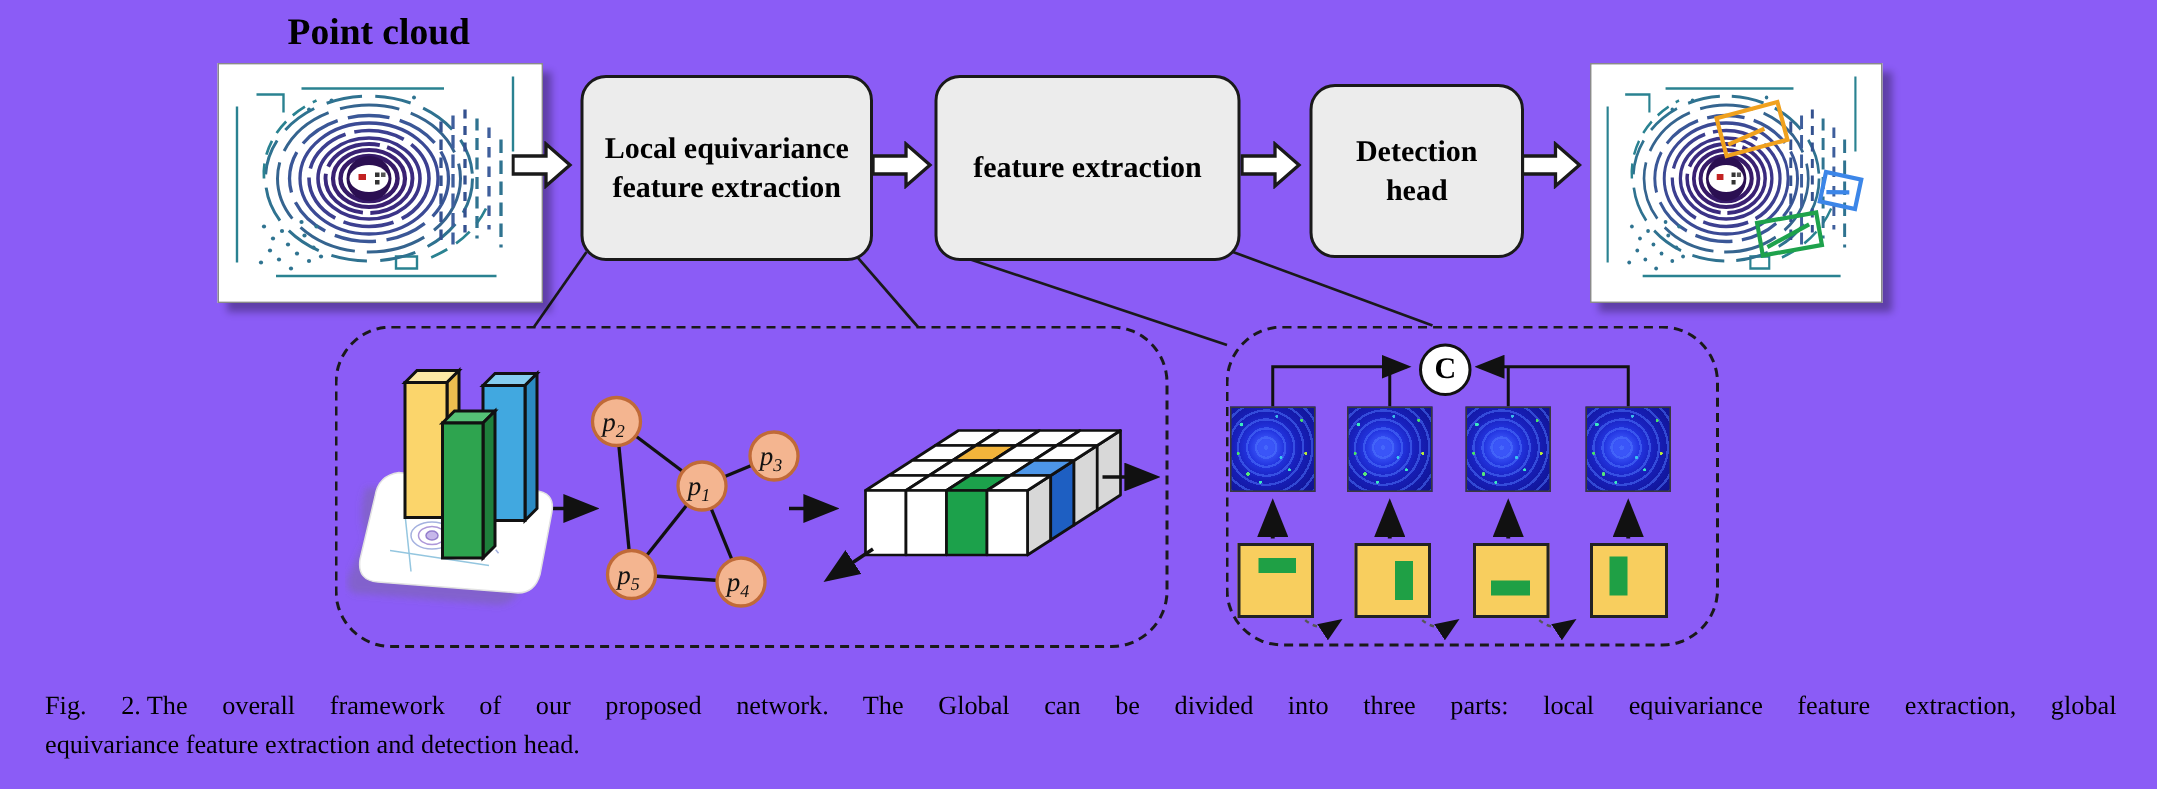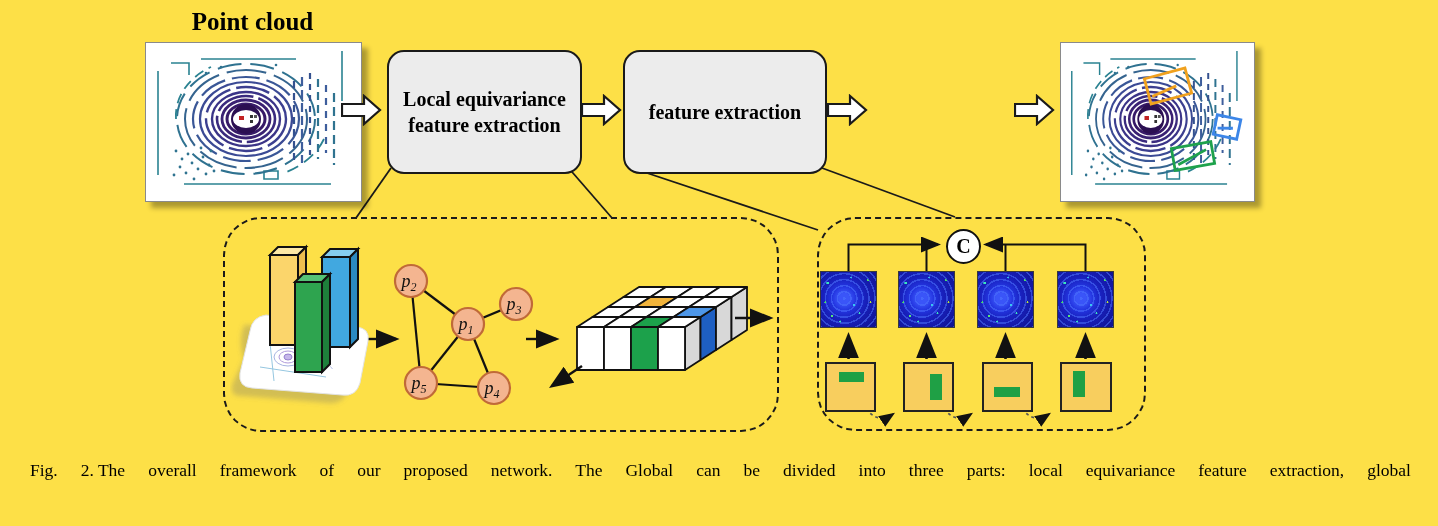--- a/index.html
+++ b/index.html
@@ -1,16 +1,16 @@
 <!DOCTYPE html>
 <html style="--box-fill: #ececec; --box-border: #1a1a1a; --bar-yellow: #FBD56B; --bar-yellow-top: #FDE9A6; --bar-yellow-side: #EDBE4F; --bar-green: #2EA44F; --bar-green-top: #55C276; --bar-green-side: #1E7F3B; --bar-blue: #41A8E0; --bar-blue-top: #85CDEF; --bar-blue-side: #2B8AC2; --node-fill: #F4B590; --node-border: #C06A38; --cell-yellow: #F2B43B; --cell-green: #1CA14B; --cell-blue: #4D96E8; --cell-blue-side: #1E5FC2; --cell-side-gray: #D8D8D8; --fmap-bg: #12129e; --weight-box-fill: #F8CE5E; --weight-green: #1FA045; --pred-orange: #F0A11E; --pred-blue: #3C86E8; --pred-green: #1EA24C; --lidar-purple: #3A2478; --lidar-teal: #2A8291;"><head>
 <meta charset="utf-8">
 <style>
   html,body{margin:0;padding:0;background:#fff;}
-  .fig{position:relative;width:1438px;height:526px;background:#fde047;
+  .fig{position:relative;width:1438px;height:526px;background:#8b5cf6;
        font-family:"Liberation Serif",serif;overflow:hidden;}
   .io-label{position:absolute;font-weight:bold;font-size:25px;color:#000;text-align:center;}
   .pc-img{position:absolute;background:#fff;border:1px solid #8a8a8a;
           box-shadow:6px 6px 5px rgba(0,0,0,.32);}
   .pc-img svg{display:block;}
   .pbox{position:absolute;background:var(--box-fill,#ececec);border:2px solid var(--box-border,#1a1a1a);
         border-radius:17px;display:flex;flex-direction:column;justify-content:center;align-items:center;
         font-weight:bold;font-size:20px;line-height:1.32;text-align:right;z-index:3;}
   .hollow-arrow{position:absolute;z-index:3;}
   .dashed-panel{position:absolute;border:2.6px dashed #1a1a1a;border-radius:38px;background:transparent;z-index:1;}
@@ -154,20 +154,24 @@
     <polygon points="1,10 23,10 23,2 39,16 23,30 23,22 1,22" fill="#fff" stroke="#1a1a1a" stroke-width="2.2"></polygon>
     </svg>
 
   <div class="pbox" style="left:387px;top:50px;width:191px;height:120px;">
     <span>Local equivariance</span>
     <span>feature extraction</span>
   </div>
   <div class="pbox" style="left:623px;top:50px;width:200px;height:120px;">
     <span>feature extraction</span>
   </div>
+  <div class="pbox" style="left:873px;top:56px;width:139px;height:112px;">
+    <span>Detection</span>
+    <span>head</span>
+  </div>
 
   <div class="dashed-panel" style="left:223px;top:217px;width:552px;height:211px;"></div>
   <div class="dashed-panel" style="left:817px;top:217px;width:325px;height:210px;"></div>
 
   <svg class="overlay" width="1438" height="526">
     <defs>
       <marker id="ah" markerWidth="10" markerHeight="8" refX="8.5" refY="4" orient="auto">
         <path d="M0,0 L10,4 L0,8 z" fill="#111"></path>
       </marker>
     </defs>
@@ -316,15 +320,16 @@
   </div>
 
   <div class="cnode" style="left:946px;top:229px;">
     <span>C</span>
   </div>
 
   <div class="caption">
     <div class="cap-l1">
       <span class="cap-tag">Fig. 2.</span><span>The overall framework of our proposed network. The Global can be divided into three parts: local equivariance feature extraction, global</span>
     </div>
+    <div>equivariance feature extraction and detection head.</div>
   </div>
 
 </div>
 
 </body></html>

